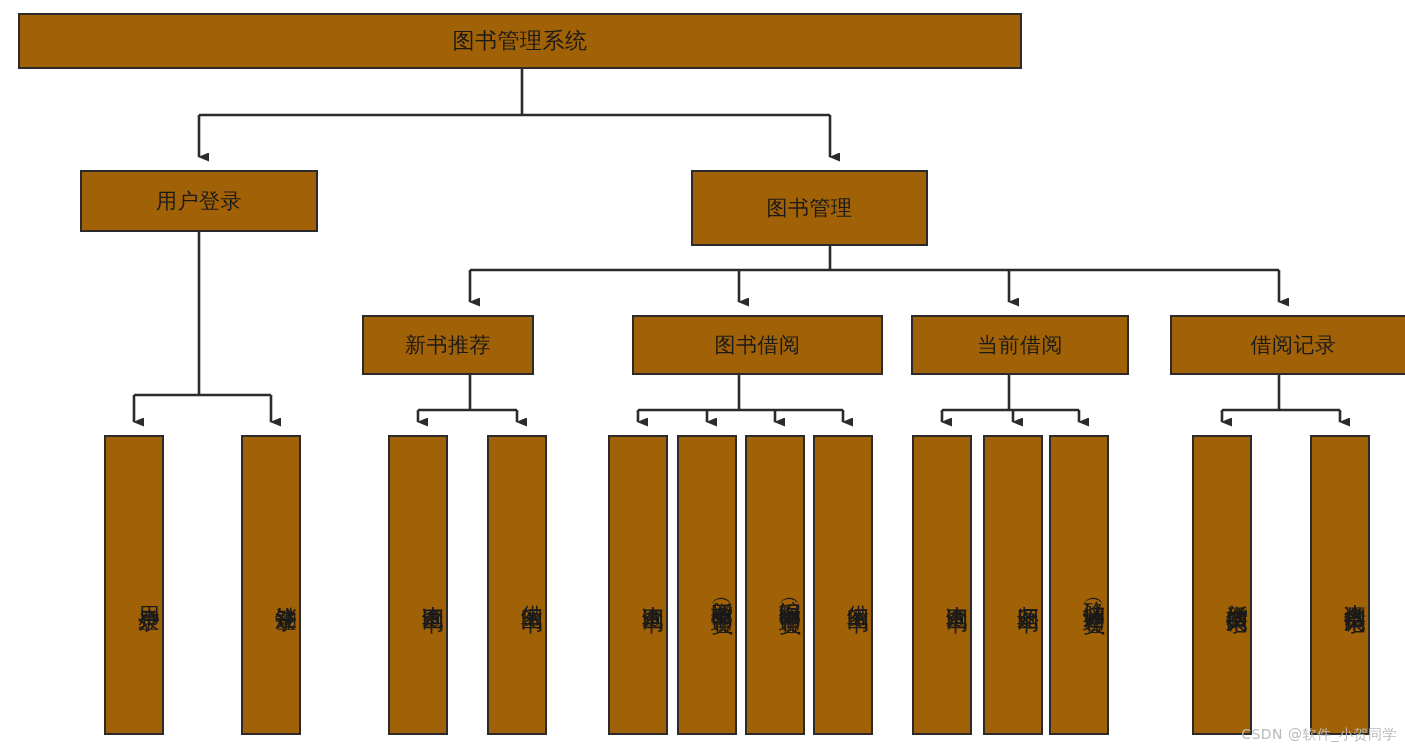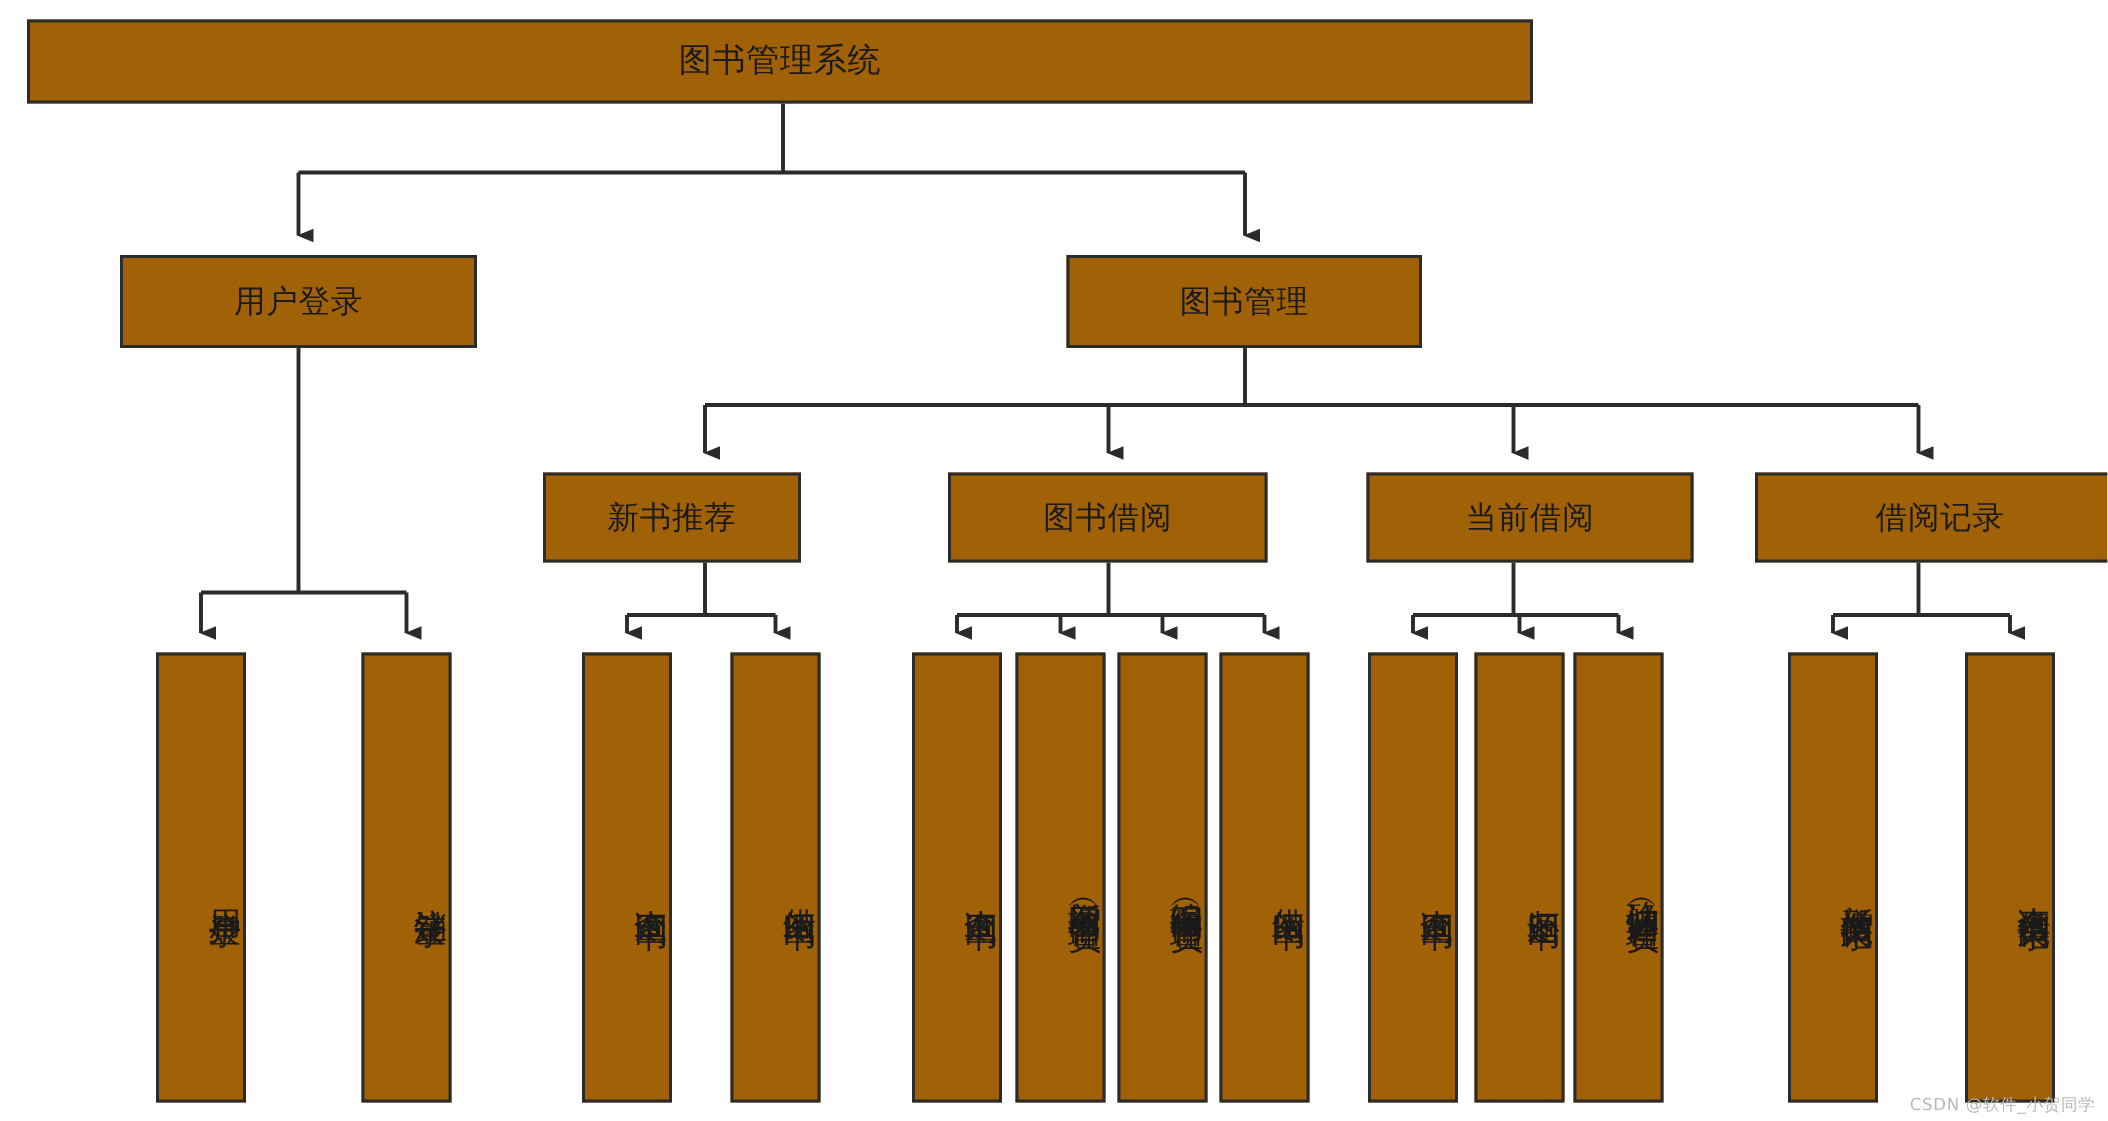--- a/index.html
+++ b/index.html
@@ -55,21 +55,21 @@
   }
   .node.leaf .vtext {
     writing-mode: vertical-rl;
     text-orientation: upright;
     white-space: nowrap;
   }
   .watermark {
     position: absolute;
     right: 8px;
     bottom: 3px;
-    font-size: 11px;
+    font-size: 14px;
     color: #b9b9b9;
     white-space: nowrap;
     letter-spacing: 0.5px;
   }
 </style>
 </head>
 <body>
 
 <div id="canvas">
 
@@ -117,27 +117,27 @@
   </svg>
 
   <div class="node root horiz" style="left: 18px; top: 13px; width: 1004px; height: 56px;">
     <span>图书管理系统</span>
   </div>
 
   <div id="node-layer">
       <div class="node horiz" style="left: 80px; top: 170px; width: 238px; height: 62px;">
         <span>用户登录</span>
       </div>
-      <div class="node horiz" style="left: 711px; top: 170px; width: 237px; height: 62px; font-family: Liberation Serif, serif;">
+      <div class="node horiz" style="left: 691px; top: 170px; width: 237px; height: 76px; font-family: Liberation Serif, serif;">
         <span>图书管理</span>
       </div>
       <div class="node horiz" style="left: 362px; top: 315px; width: 172px; height: 60px;">
         <span>新书推荐</span>
       </div>
-      <div class="node horiz" style="left: 632px; top: 315px; width: 213px; height: 60px;">
+      <div class="node horiz" style="left: 632px; top: 315px; width: 251px; height: 60px;">
         <span>图书借阅</span>
       </div>
       <div class="node horiz" style="left: 900px; top: 315px; width: 218px; height: 60px; margin-left: 11px;">
         <span>当前借阅</span>
       </div>
       <div class="node horiz" style="left: 1170px; top: 315px; width: 247px; height: 60px;">
         <span>借阅记录</span>
       </div>
       <div class="node leaf" style="left: 104px; top: 435px; width: 60px; height: 300px;">
         <span class="vtext">用户登录</span>

